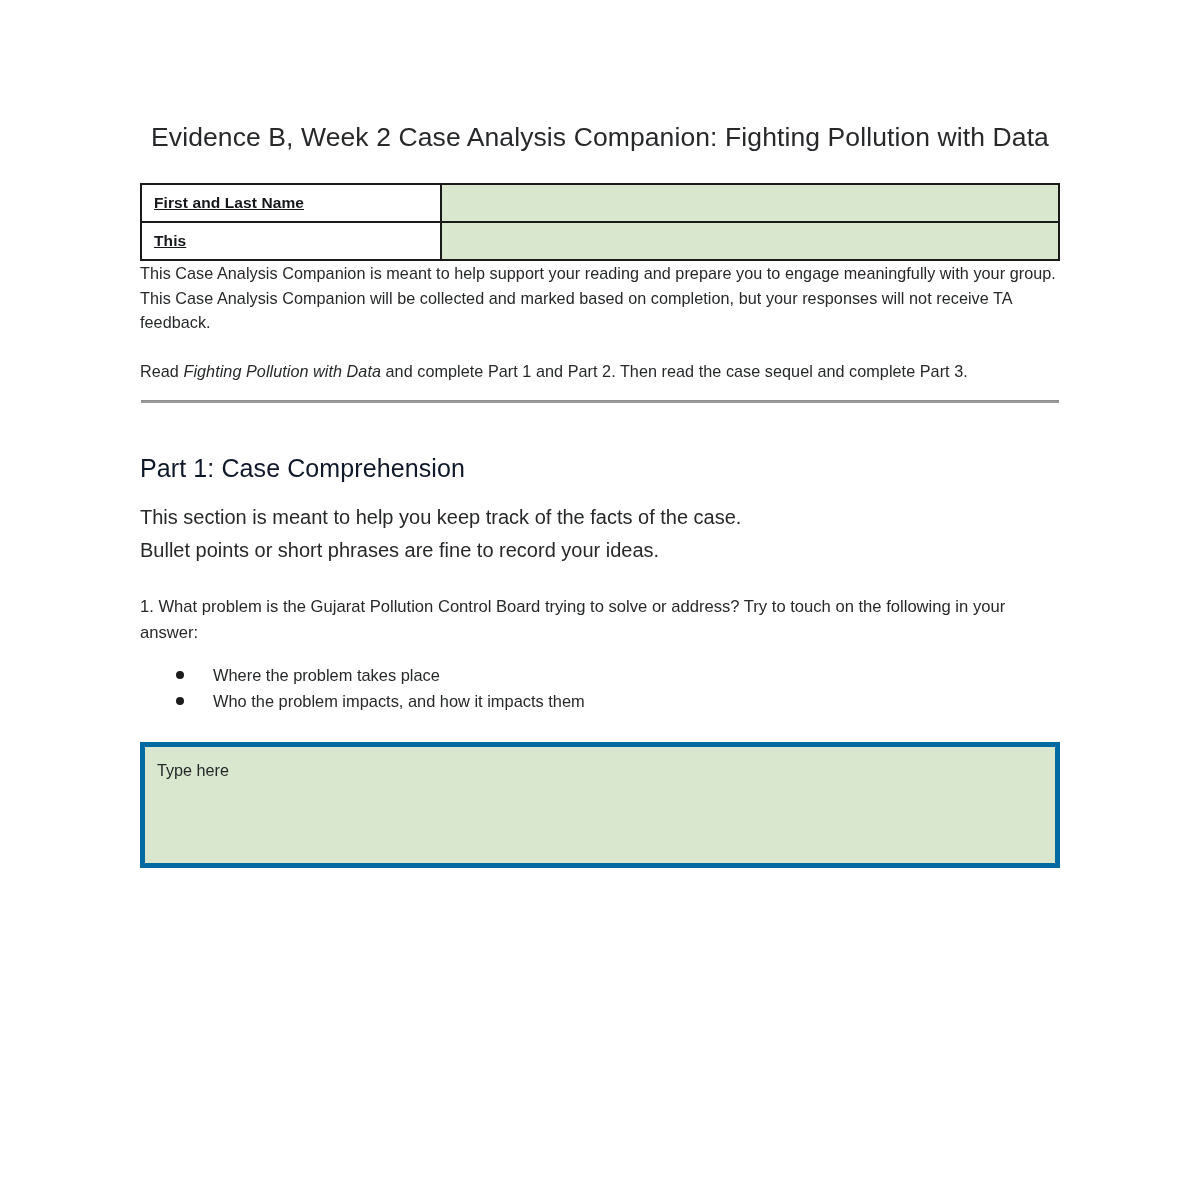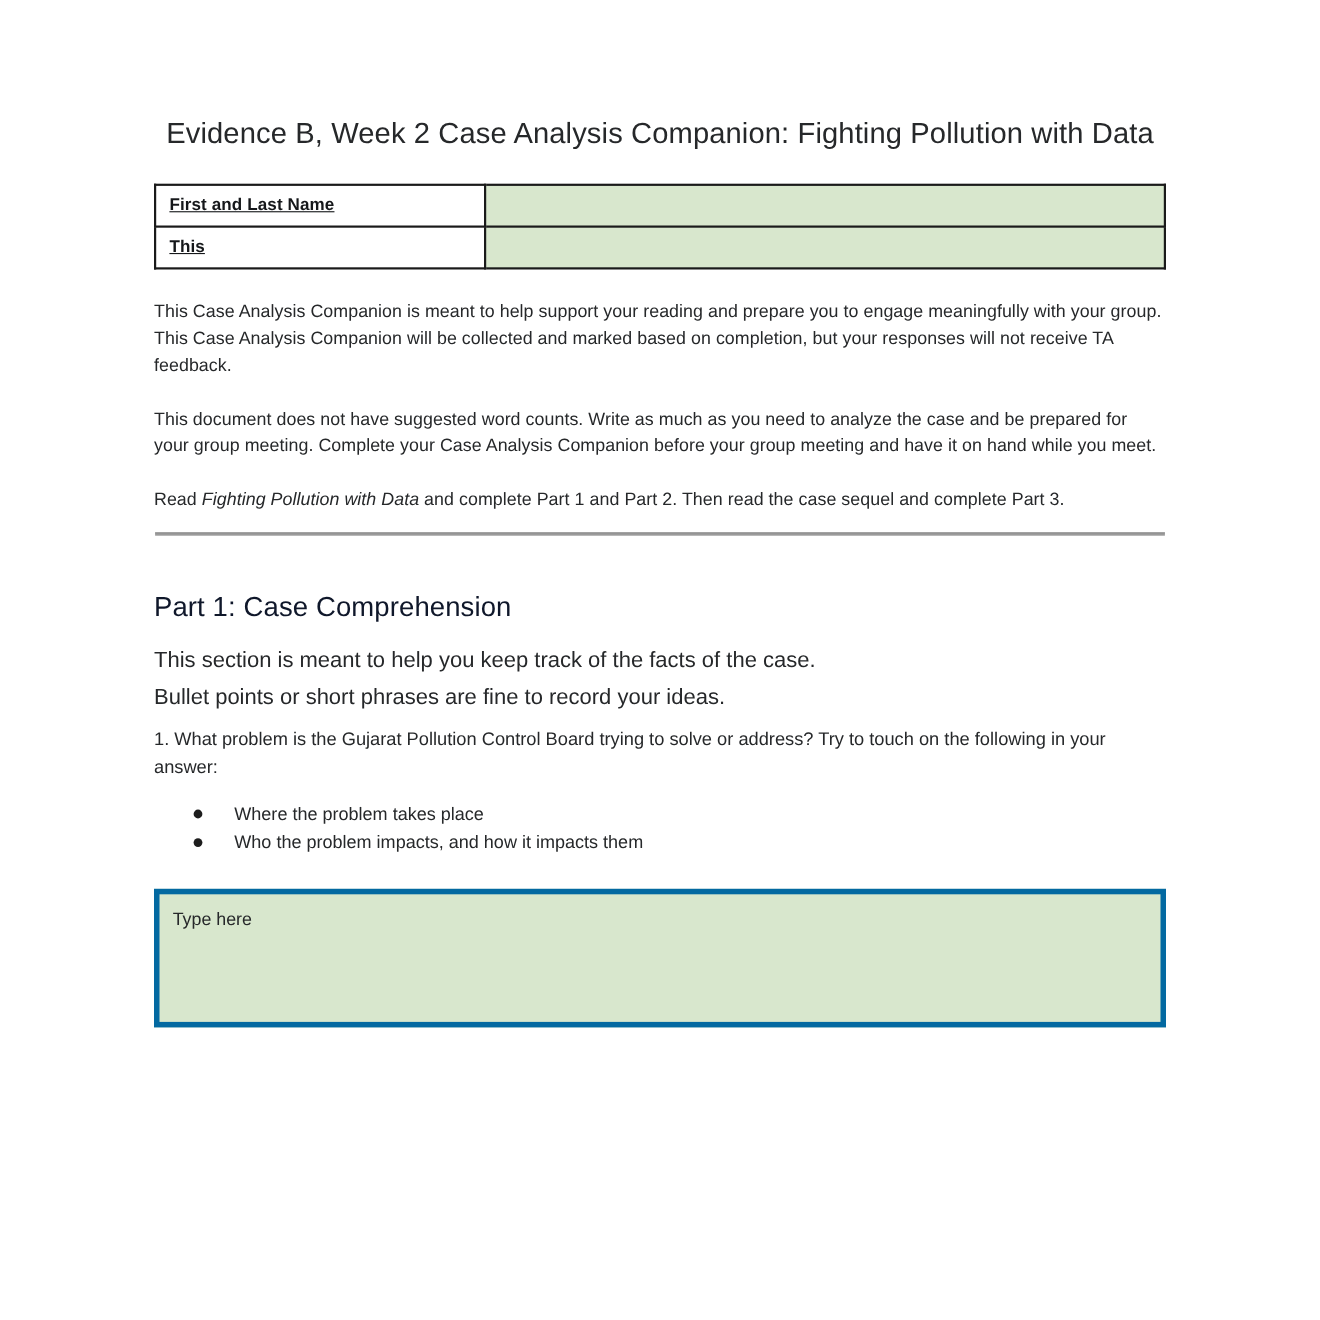--- a/index.html
+++ b/index.html
@@ -19,21 +19,21 @@
   .page {
     position: relative;
     width: 1200px;
     height: 1200px;
     box-sizing: border-box;
   }
 
   .doc-body {
     position: absolute;
     left: 140px;
-    top: 0;
+    top: 16px;
     width: 920px;
   }
 
   
   .doc-title {
     margin: 0;
     padding-top: 104px;
     font-size: 26.5px;
     font-weight: 400;
     line-height: 1.32;
@@ -70,21 +70,21 @@
   }
 
   
   .para {
     margin: 0;
     font-size: 16.2px;
     line-height: 1.52;
     color: #26282a;
     letter-spacing: 0.05px;
   }
-  .para.gap-1 { margin-top: 26px; }
+  .para.gap-1 { }
   .para.gap-2 { margin-top: 24px; }
   .para.gap-3 { margin-top: 24px; }
   .para em { font-style: italic; }
 
   
   .divider {
     margin-top: 17px;
     width: 918px;
     height: 3px;
     background: #9b9b9b;
@@ -107,21 +107,21 @@
   .intro-lines {
     margin-top: 16px;
   }
   .intro-lines .line {
     font-size: 20px;
     line-height: 1.68;
     color: #26282a;
   }
 
   .question {
-    margin-top: 8px;
+    margin-top: 26px;
     font-size: 16.6px;
     line-height: 1.55;
     color: #26282a;
   }
 
   .bullet-list {
     margin: 4px 0 0 0;
     padding: 0;
     list-style: none;
   }
@@ -174,21 +174,20 @@
         </tr>
         <tr>
           <td class="label-cell">This</td>
           <td class="value-cell"></td>
         </tr>
       </tbody>
     </table>
 
     <p class="para gap-1">This Case Analysis Companion is meant to help support your reading and prepare you to engage meaningfully with your group. This Case Analysis Companion will be collected and marked based on completion, but your responses will not receive TA feedback.</p>
 
-    <p class="para gap-2">This document does not have suggested word counts. Write as much as you need to analyze the case and be prepared for your group meeting. Complete your Case Analysis Companion before your group meeting and have it on hand while you meet.</p>
 
     <p class="para gap-3"><span>Read </span><em>Fighting Pollution with Data</em><span> and complete Part 1 and Part 2. Then read the case sequel and complete Part 3.</span></p>
 
     <hr class="divider">
 
     <h2 class="section-heading">Part 1: Case Comprehension</h2>
 
     <div class="intro-lines">
       <div class="line">This section is meant to help you keep track of the facts of the case.</div>
       <div class="line">Bullet points or short phrases are fine to record your ideas.</div>

